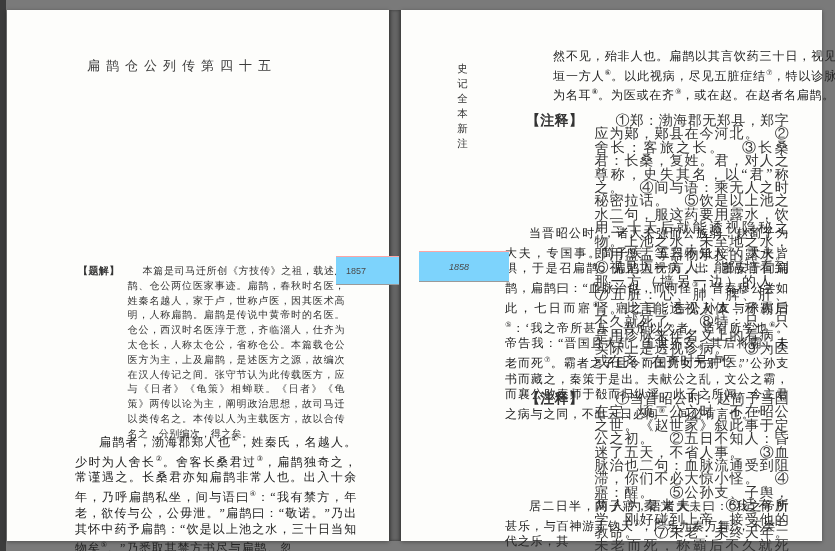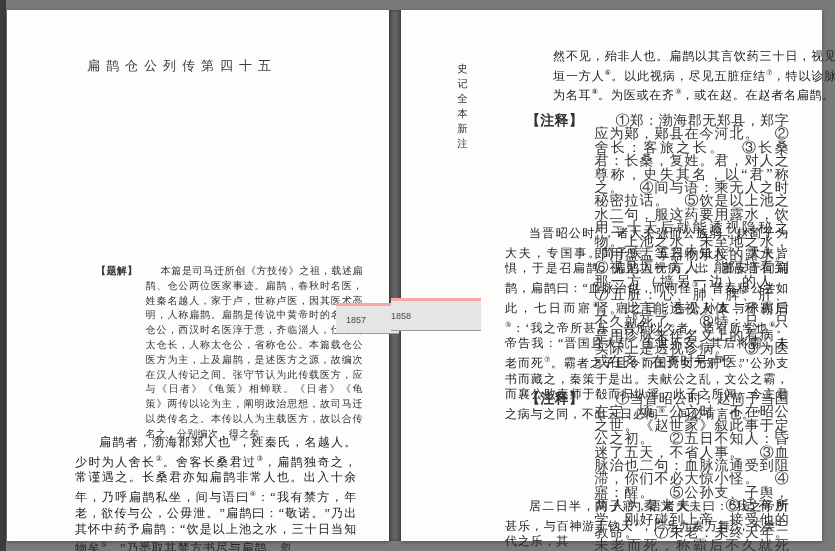--- a/index.html
+++ b/index.html
@@ -24,41 +24,41 @@
 
   .small-block { font-size:10px; line-height:14.8px; text-align:justify;
                  color:#333; letter-spacing:.4px; text-indent:1.5em; }
   .lbl { position:static; font-weight:bold; margin-right:.8em; }
 
   .main-text { font-size:12px; line-height:15.7px; text-align:justify;
                color:#222; letter-spacing:.8px; }
   .indent2 { text-indent:2em; }
   .main-text sup { position:static; font-size:.62em; vertical-align:super; letter-spacing:0; }
 
-  .tijie     { left:74px; top:254px; width:282px; }
+  .tijie     { left:56px; top:254px; width:282px; }
   .para-main { left:68px; top:421px; width:282px; }
 
   .spine-title { left:54px; top:44px; writing-mode:vertical-rl; font-size:10.5px;
                  letter-spacing:15px; color:#333; }
   .rp { left:104px; width:284px; }
   .para-cont  { top:39px;margin-left:48px; }
   .notes-blk  { font-size:14px; line-height:13.4px; text-align:justify;
                 color:#333; letter-spacing:.3px; text-indent:1.5em; }
   .notes-1 { top:104px; }
   .para-2  { top:212px; }
   .notes-2 { top:382px; }
   .para-3  { top:489px; }
 
-  .tab { position:absolute; background:#e5e5e5;
-         border-top:3px solid #fca5a5; border-bottom:1px solid #9a9a9a;
+  .tab { position:absolute; background:#7dd3fc;
+         border-top:1px solid #fca5a5; border-bottom:1px solid #9a9a9a;
          font-family:"Liberation Sans","DejaVu Sans",sans-serif;
-         font-size:9px; color:#4a4a4a; display:flex; align-items:center; cursor:pointer;margin-top:47px; }
+         font-size:9px; color:#4a4a4a; display:flex; align-items:center; cursor:pointer; }
   .tab-left  { left:336px; top:256px; width:53px; height:27px; padding-left:10px; }
-  .tab-right { left:391px; top:251px; width:80px; height:29px;
-               justify-content:flex-start; padding-right:10px; }
+  .tab-right { left:419px; top:251px; width:80px; height:29px;
+               justify-content:center; padding-right:10px;font-style:italic; }
 </style>
 </head>
 <body>
 
 <div class="viewer">
   <div class="edge-left"></div>
   <div class="spine"></div>
 
   <div class="page page-left">
     <div class="running-head">扁鹊仓公列传第四十五</div>

